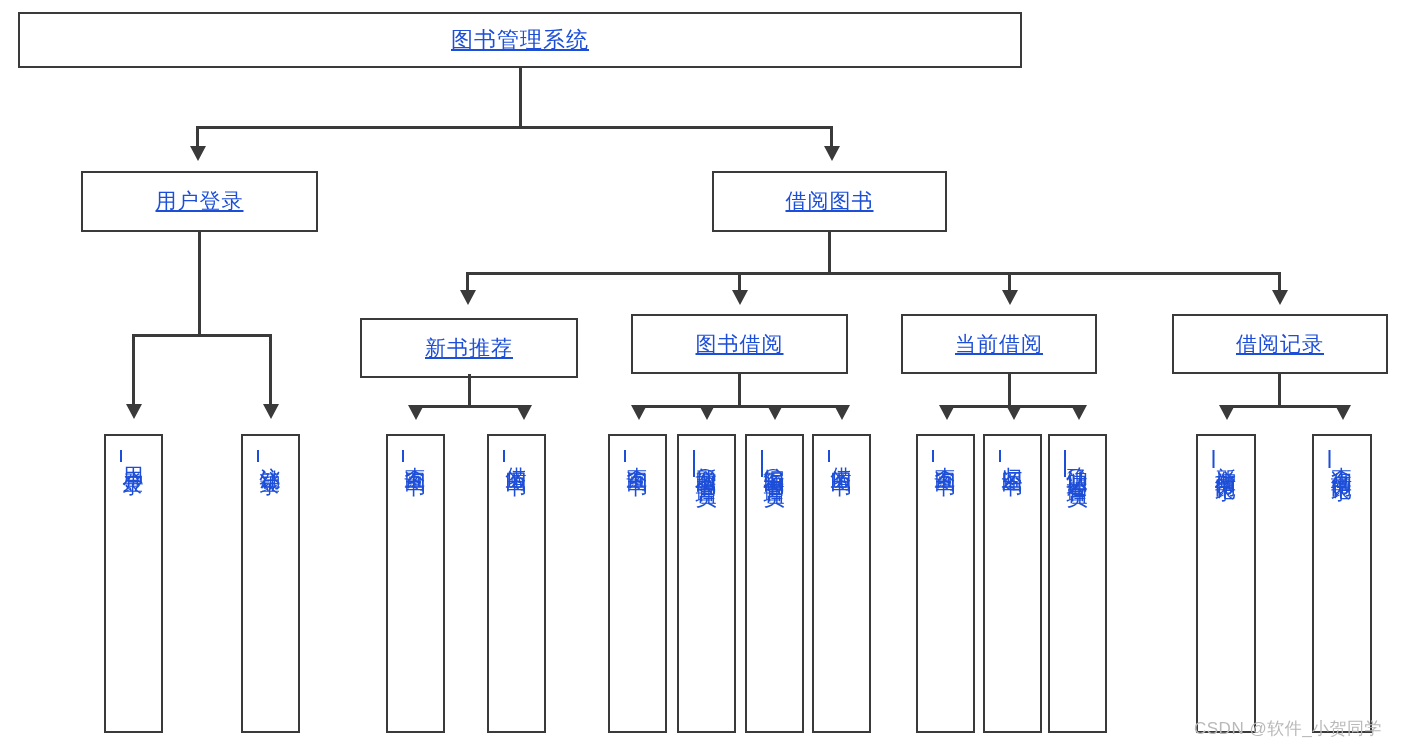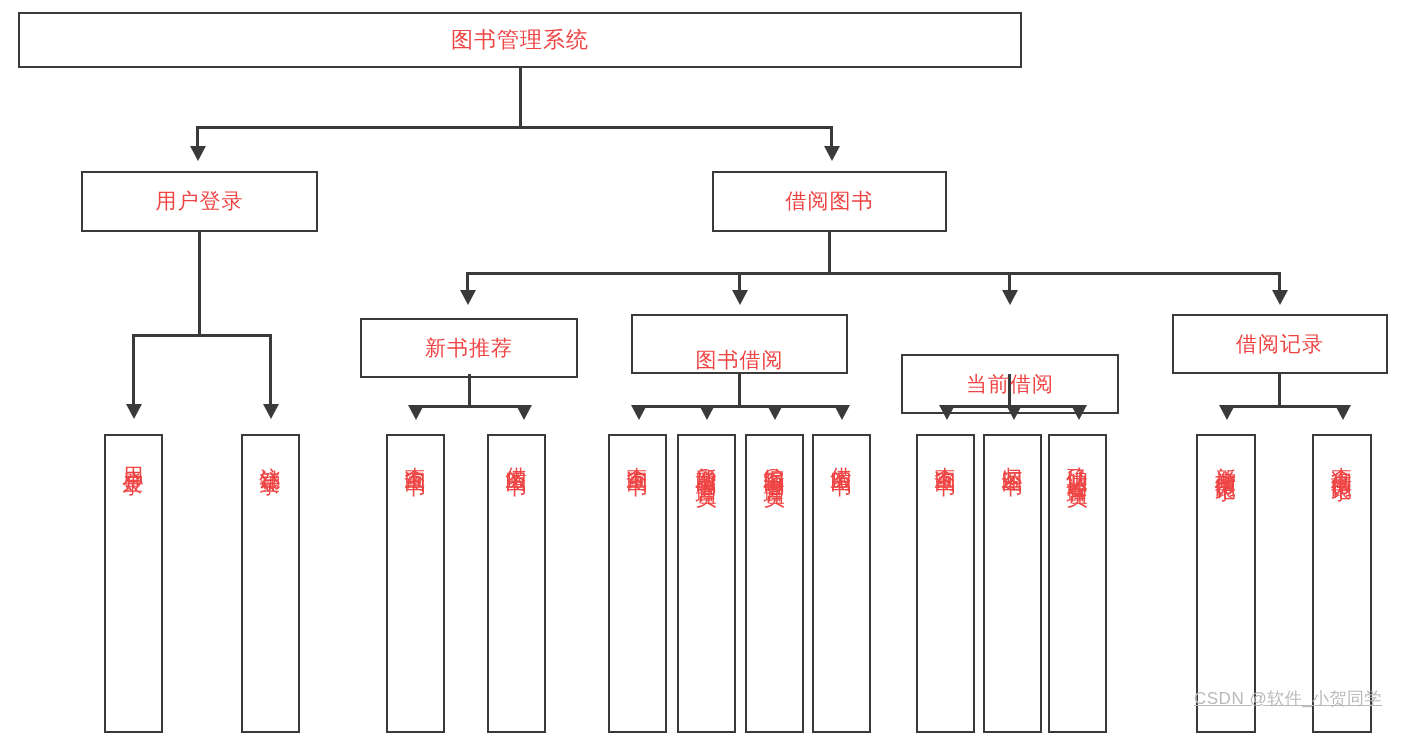--- a/index.html
+++ b/index.html
@@ -23,21 +23,22 @@
     display: flex;
     align-items: center;
     justify-content: center;
     color: #1c1c1c;
   }
   .node .label {
     font-size: 21px;
     line-height: 1.15;
     letter-spacing: 1px;
     white-space: nowrap;
-    color: #ef4444;
+    color: #1d4ed8;
+    text-decoration: underline;
   }
   .node.root .label { font-size: 22px; }
   .node.level1 .label { font-size: 21px; }
   .node.level2 .label { font-size: 21px; }
 
   
   .node.leaf {
     align-items: flex-start;
     justify-content: center;
     padding-top: 14px;
@@ -116,24 +117,24 @@
   <div class="vline" style="left:738px; top:272px; height:20px;"></div>
   <div class="arrow" style="left:732px; top:290px;"></div>
   <div class="vline" style="left:1008px; top:272px; height:20px;"></div>
   <div class="arrow" style="left:1002px; top:290px;"></div>
   <div class="vline" style="left:1278px; top:272px; height:20px;"></div>
   <div class="arrow" style="left:1272px; top:290px;"></div>
 
   <div class="node level2" style="left:360px; top:318px; width:218px; height:60px;">
     <span class="label">新书推荐</span>
   </div>
-  <div class="node level2" style="left:631px; top:314px; width:217px; height:60px;align-items:flex-end;">
+  <div class="node level2" style="left:631px; top:314px; width:217px; height:60px;">
     <span class="label">图书借阅</span>
   </div>
-  <div class="node level2" style="left:901px; top:314px; width:218px; height:60px;margin-top:40px;">
+  <div class="node level2" style="left:901px; top:314px; width:196px; height:60px;">
     <span class="label">当前借阅</span>
   </div>
   <div class="node level2" style="left:1172px; top:314px; width:216px; height:60px;justify-content:center;">
     <span class="label">借阅记录</span>
   </div>
 
   <div class="vline" style="left:468px; top:374px; height:33px;"></div>
   <div class="hline" style="left:414px; top:405px; width:110px;"></div>
   <div class="arrow" style="left:408px; top:405px;"></div>
   <div class="arrow" style="left:516px; top:405px;"></div>
@@ -193,15 +194,15 @@
     <span class="label">确认归还（管理员）</span>
   </div>
 
   <div class="node leaf" style="left:1196px; top:434px; width:60px; height:299px;">
     <span class="label">新增借阅记录</span>
   </div>
   <div class="node leaf" style="left:1312px; top:434px; width:60px; height:299px;">
     <span class="label">查询借阅记录</span>
   </div>
 
-  <div class="watermark" style="left:1194px; top:687px;text-decoration:underline;">CSDN @软件_小贺同学</div>
+  <div class="watermark" style="left:1194px; top:717px;">CSDN @软件_小贺同学</div>
 
 </div>
 
 </body></html>

